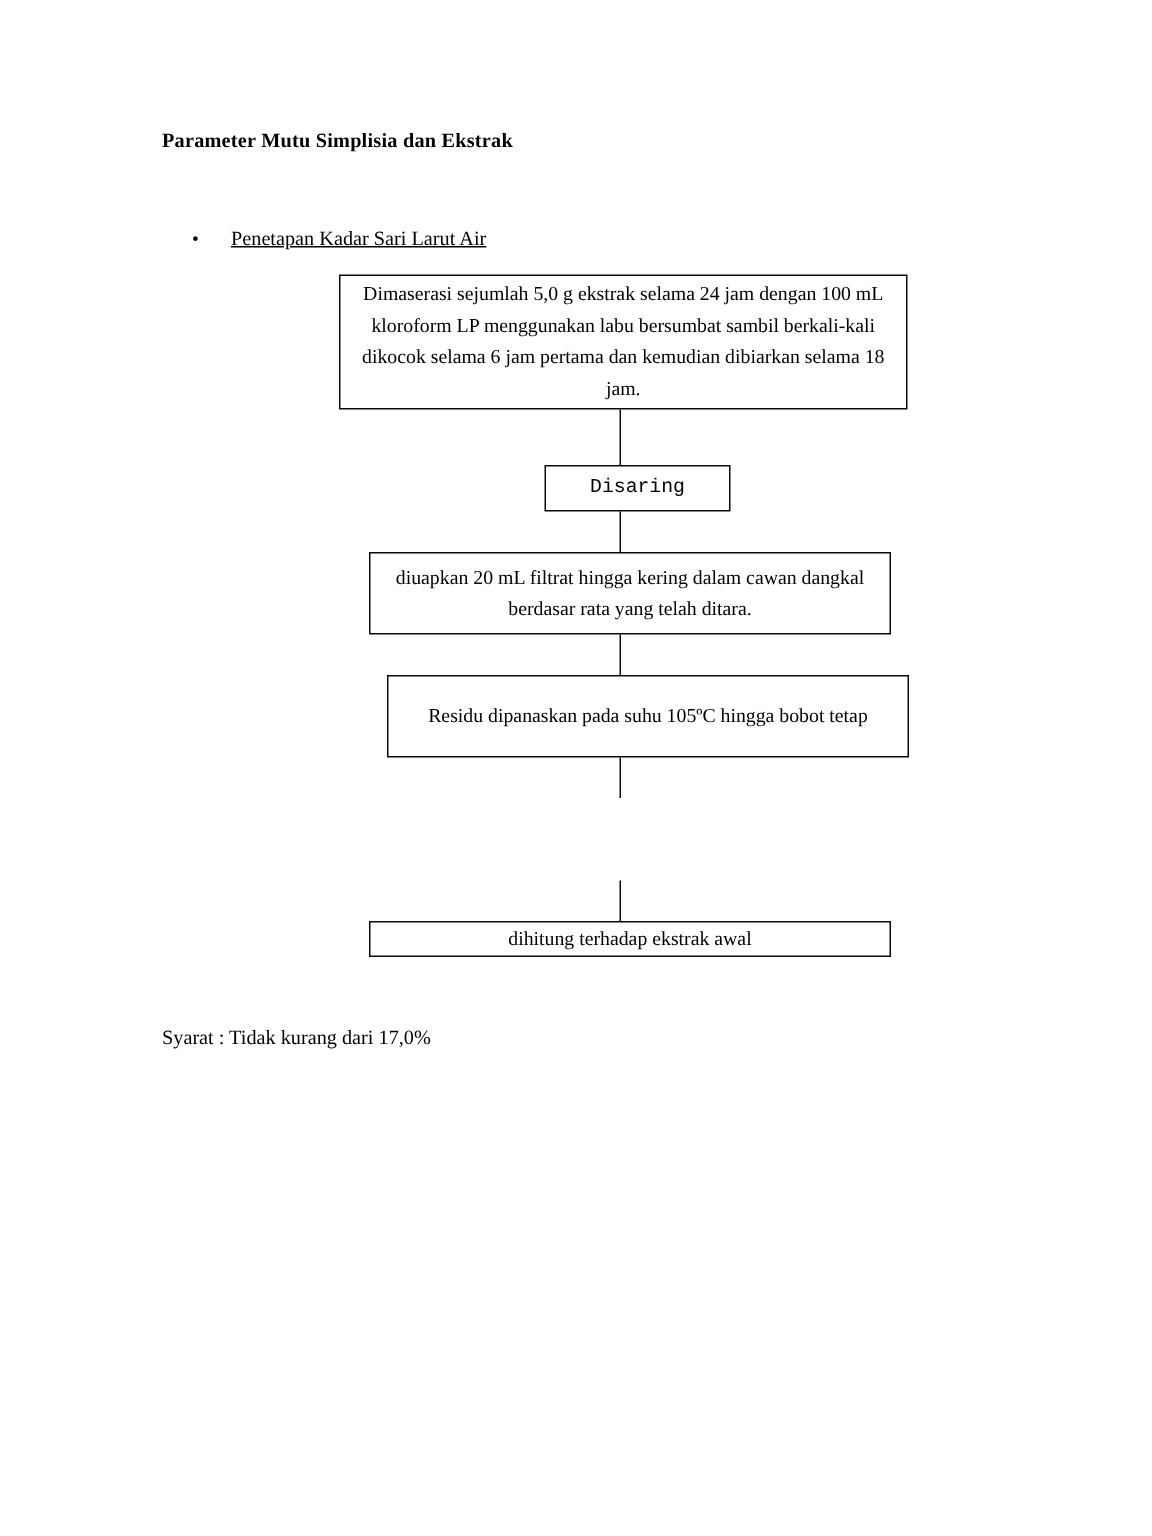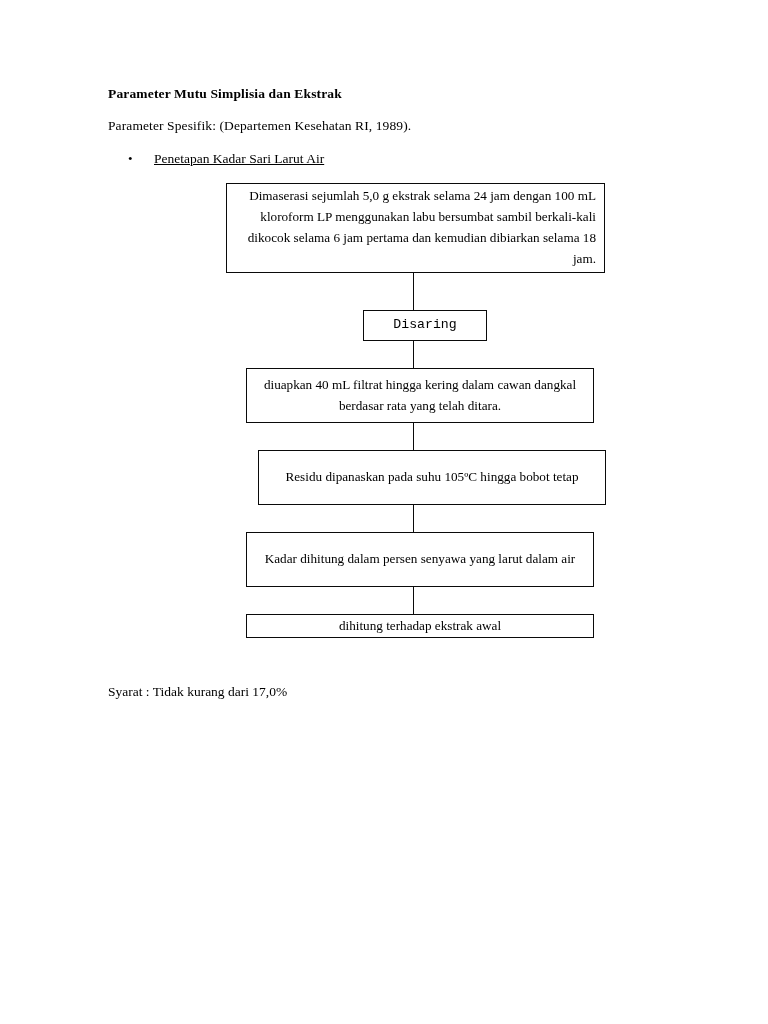--- a/index.html
+++ b/index.html
@@ -97,53 +97,49 @@
     white-space: nowrap;
   }
 </style>
 </head>
 <body>
 
 <div class="page">
 
   <div class="doc-heading">Parameter Mutu Simplisia dan Ekstrak</div>
 
-  <div class="doc-subline">Parameter Spesifik: (Departemen Kesehatan RI, 1989).</div>
 
   <div class="bullet-row">
     <span class="bullet-dot">•</span><span class="bullet-text">Penetapan Kadar Sari Larut Air</span>
   </div>
 
-  <div class="flow-box" style="left:210px; top:183px; width:379px; height:90px;text-align:right;">
+  <div class="flow-box" style="left:210px; top:183px; width:379px; height:90px;">
     <span>Dimaserasi sejumlah 5,0 g ekstrak selama 24 jam dengan 100 mL kloroform LP menggunakan labu bersumbat sambil berkali-kali dikocok selama 6 jam pertama dan kemudian dibiarkan selama 18 jam.</span>
   </div>
 
   <div class="connector" style="left:397px; top:273px; height:37px;"></div>
 
   <div class="flow-box" style="left:347px; top:310px; width:124px; height:31px;font-family:Liberation Mono, monospace;">
     <span>Disaring</span>
   </div>
 
   <div class="connector" style="left:397px; top:341px; height:27px;"></div>
 
   <div class="flow-box" style="left:230px; top:368px; width:348px; height:55px;">
-    <span>diuapkan 40 mL filtrat hingga kering dalam cawan dangkal berdasar rata yang telah ditara.</span>
+    <span>diuapkan 20 mL filtrat hingga kering dalam cawan dangkal berdasar rata yang telah ditara.</span>
   </div>
 
   <div class="connector" style="left:397px; top:423px; height:27px;"></div>
 
   <div class="flow-box" style="left:230px; top:450px; width:348px; height:55px;margin-left:12px;">
     <span>Residu dipanaskan pada suhu 105ºC hingga bobot tetap</span>
   </div>
 
   <div class="connector" style="left:397px; top:505px; height:27px;"></div>
 
-  <div class="flow-box" style="left:230px; top:532px; width:348px; height:55px;">
-    <span>Kadar dihitung dalam persen senyawa yang larut dalam air</span>
-  </div>
 
   <div class="connector" style="left:397px; top:587px; height:27px;"></div>
 
   <div class="flow-box" style="left:230px; top:614px; width:348px; height:24px;">
     <span>dihitung terhadap ekstrak awal</span>
   </div>
 
   <div class="syarat-line">Syarat : Tidak kurang dari 17,0%</div>
 
 </div>

